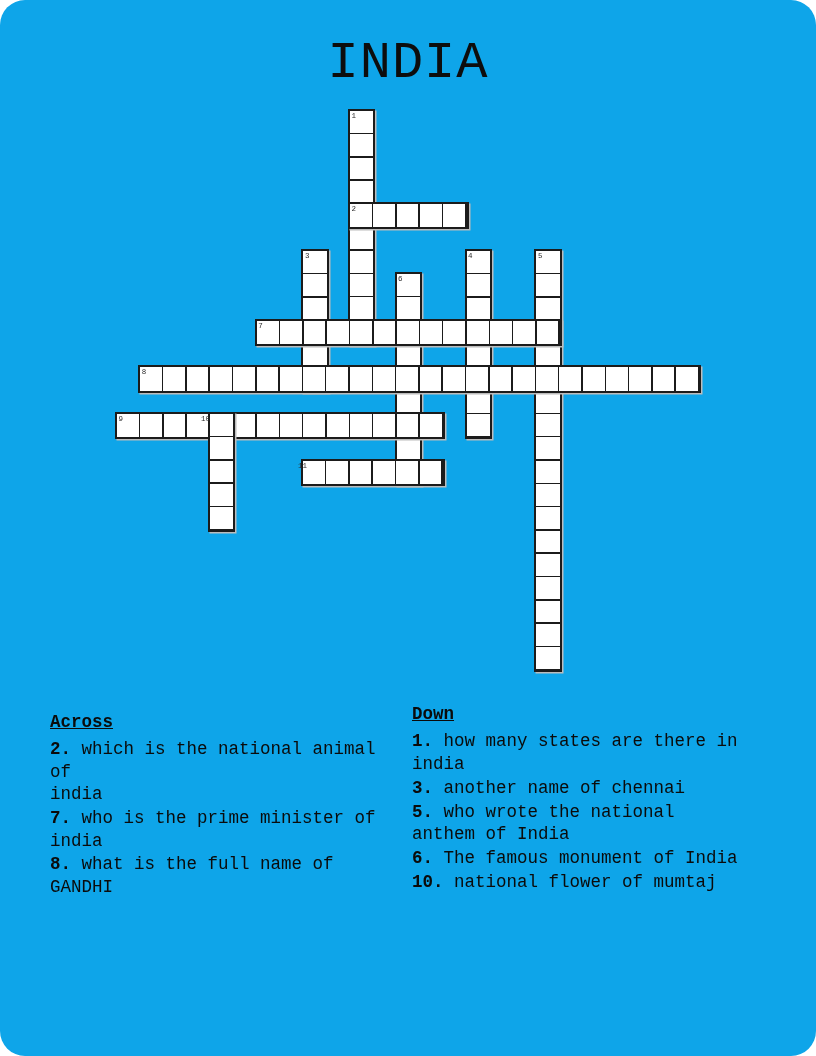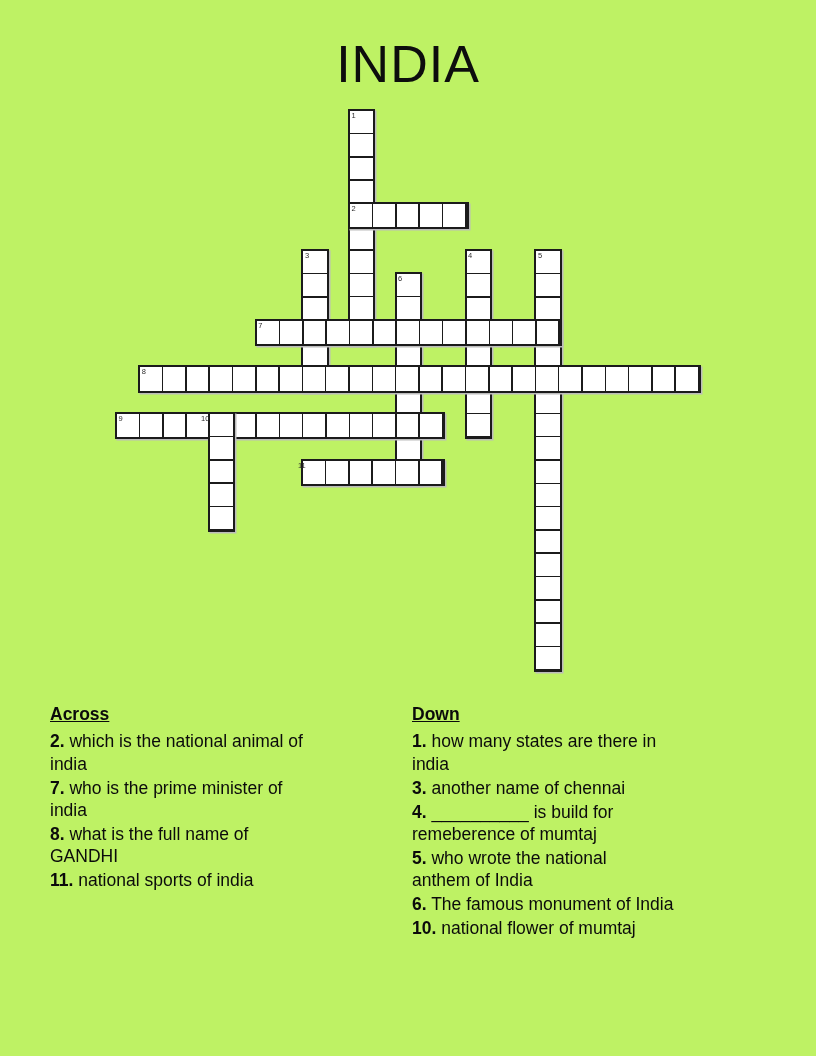--- a/index.html
+++ b/index.html
@@ -1,23 +1,24 @@
 <!DOCTYPE html>
 <html><head>
 <meta charset="utf-8">
 <style>
   html, body { margin: 0; padding: 0; background: #ffffff; }
   .page {
     position: relative;
     width: 816px;
     height: 1056px;
-    background: #bef264;
-    font-family: Liberation Sans, sans-serif;
+    background: #0ea5e9;
+    font-family: Liberation Mono, monospace;
     color: #000000;
     overflow: hidden;
+    border-radius: 25px;
   }
   .title {
     position: absolute;
     top: 34px;
     left: 0;
     width: 100%;
     margin: 0;
     text-align: center;
     font-size: 52px;
     font-weight: 400;
@@ -42,21 +43,21 @@
     color: #2e2e2e;
     z-index: 5;
   }
   .clues-col {
     position: absolute;
     top: 703px;
     font-size: 17.5px;
     line-height: 22.4px;
     color: #0b0b0b;
   }
-  .col-across { left: 50px;  width: 348px; }
+  .col-across { left: 50px;  width: 348px; margin-top: 8px; }
   .col-down   { left: 412px; width: 364px; }
   .clues-heading {
     margin: 0 0 5px 0;
     font-size: 17.5px;
     font-weight: 700;
     text-decoration: underline;
   }
   .clue { margin: 0 0 1.5px 0; }
   .clue-num { font-weight: 700; }
   .clue-text { white-space: pre-line; }
@@ -95,32 +96,29 @@
 
   <div class="clues-col col-across">
     <h2 class="clues-heading">Across</h2>
     <div id="across-list">
         <div class="clue"><b class="clue-num">2.</b> <span class="clue-text">which is the national animal of
 india</span></div>
         <div class="clue"><b class="clue-num">7.</b> <span class="clue-text">who is the prime minister of
 india</span></div>
         <div class="clue"><b class="clue-num">8.</b> <span class="clue-text">what is the full name of
 GANDHI</span></div>
-        <div class="clue"><b class="clue-num">11.</b> <span class="clue-text">national sports of india</span></div>
       </div>
   </div>
 
   <div class="clues-col col-down">
     <h2 class="clues-heading">Down</h2>
     <div id="down-list">
         <div class="clue"><b class="clue-num">1.</b> <span class="clue-text">how many states are there in
 india</span></div>
         <div class="clue"><b class="clue-num">3.</b> <span class="clue-text">another name of chennai</span></div>
-        <div class="clue"><b class="clue-num">4.</b> <span class="clue-text">__________ is build for
-remeberence of mumtaj</span></div>
         <div class="clue"><b class="clue-num">5.</b> <span class="clue-text">who wrote the national
 anthem of India</span></div>
         <div class="clue"><b class="clue-num">6.</b> <span class="clue-text">The famous monument of India</span></div>
         <div class="clue"><b class="clue-num">10.</b> <span class="clue-text">national flower of mumtaj</span></div>
       </div>
   </div>
 
 </div>
 
 </body></html>

